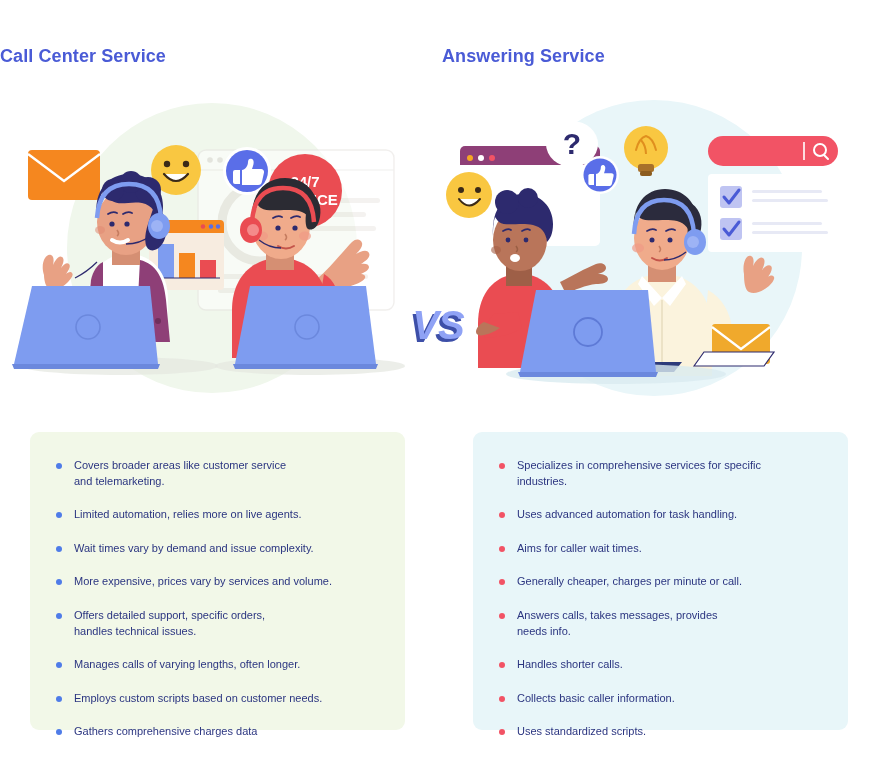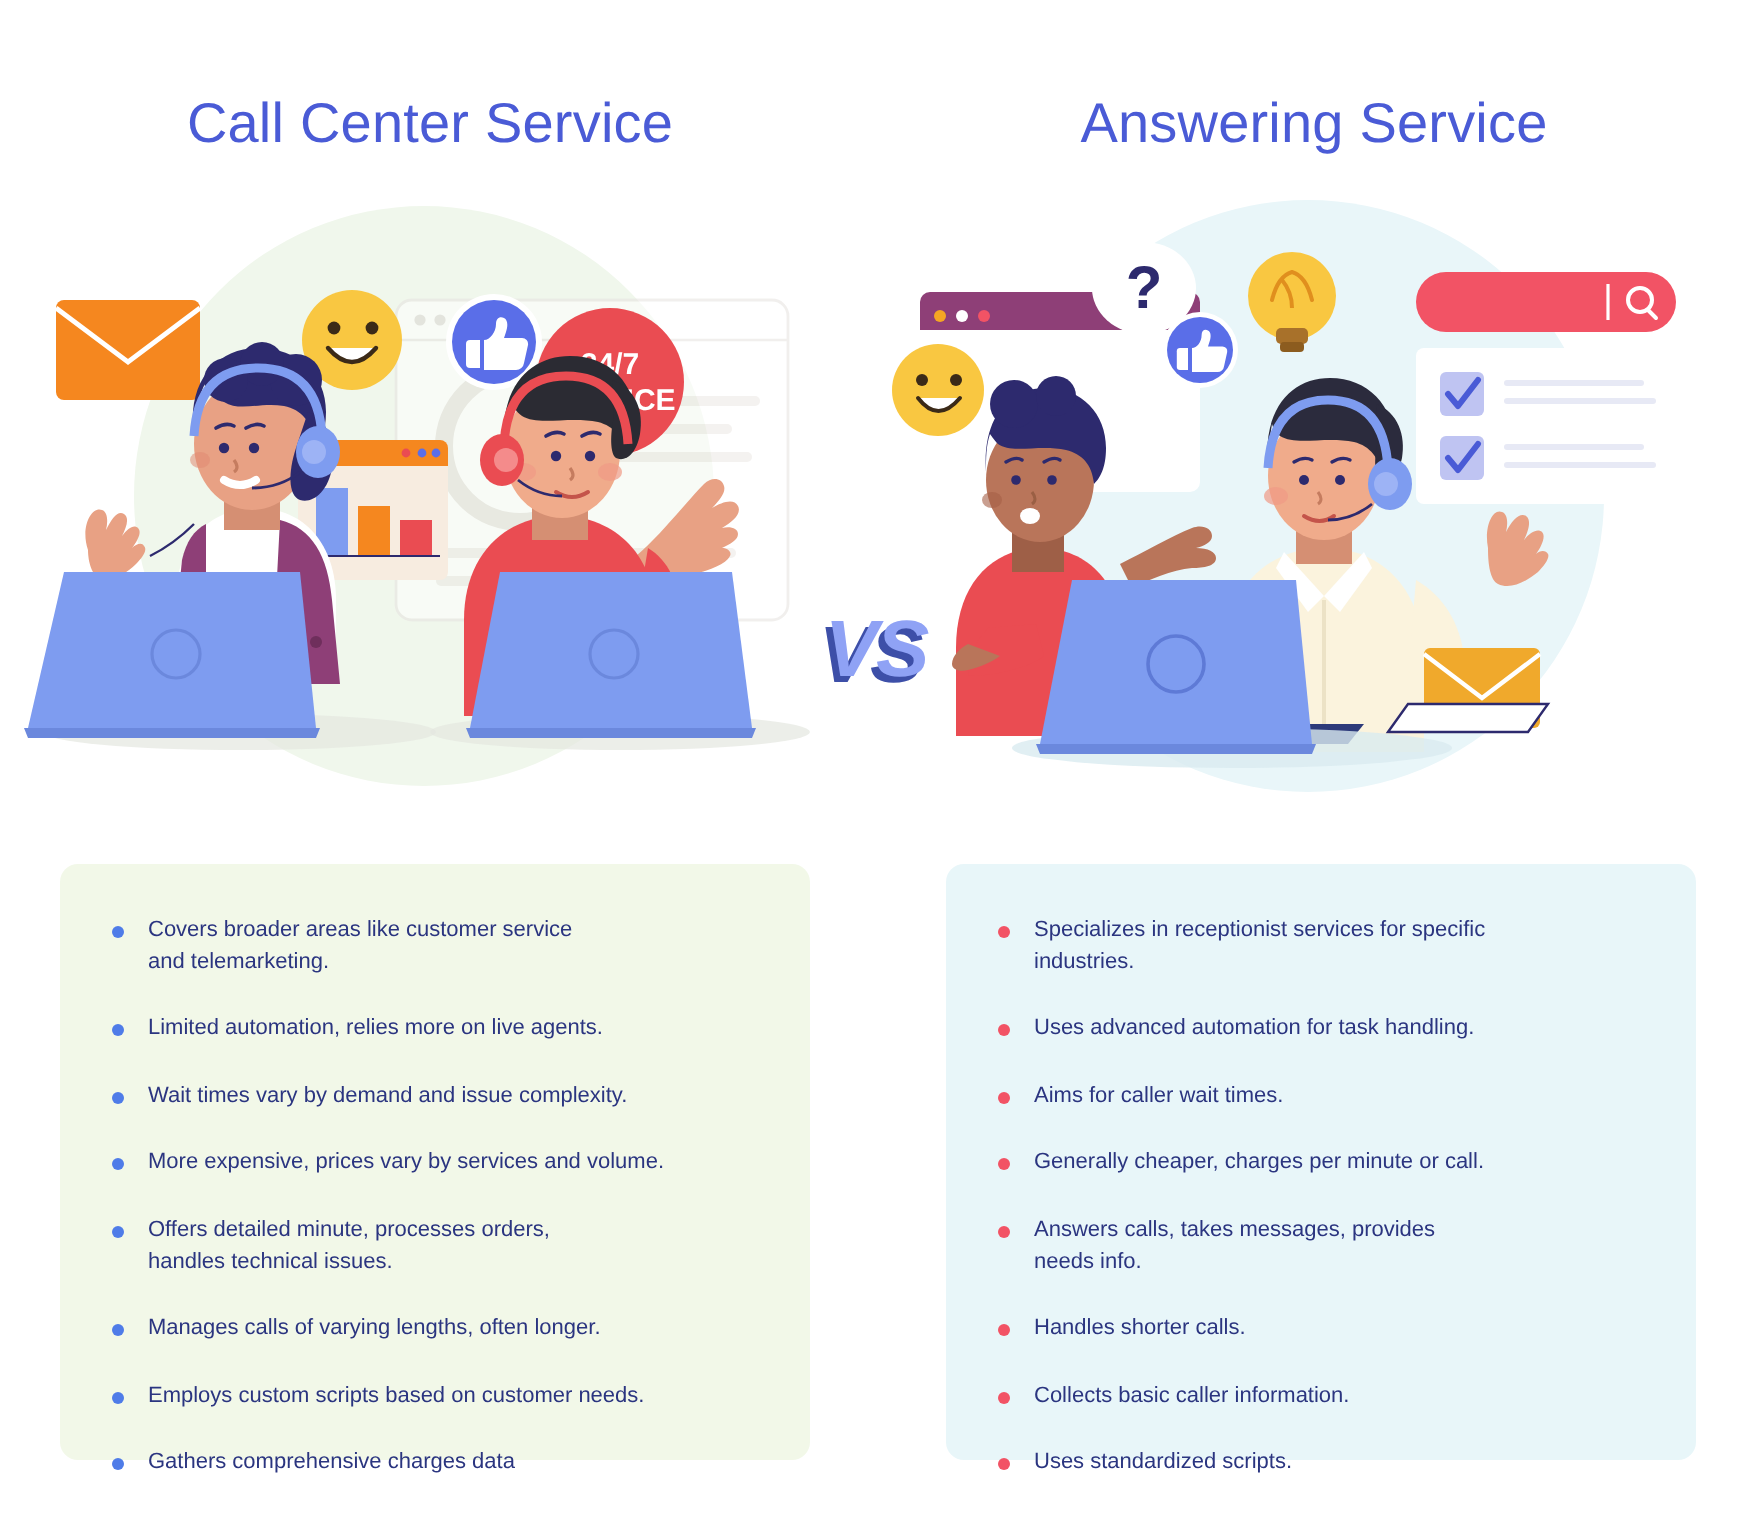--- a/index.html
+++ b/index.html
@@ -8,23 +8,23 @@
     background: #ffffff;
     font-family: "Liberation Sans", sans-serif;
     overflow: hidden;
   }
   .page { position: relative; width: 872px; height: 768px; background: #fff; }
 
   
   .titles { position: absolute; top: 0; left: 0; width: 872px; height: 90px; }
   .title {
     position: absolute; top: 46px;
-    font-size: 28px; font-weight: normal;
+    font-size: 18px; font-weight: bold;
     color: #4a5bd6; letter-spacing: .1px;
-    text-align: center; white-space: nowrap;
+    white-space: nowrap;
   }
   .title-left  { left: 0;   width: 430px; }
   .title-right { left: 442px; width: 430px; }
 
   
   .illos { position: absolute; top: 78px; left: 0; width: 872px; height: 340px; }
   .illo { position: absolute; top: 0; width: 436px; height: 340px; }
   .illo-left  { left: 0; }
   .illo-right { left: 436px; }
   .illo svg { display: block; width: 100%; height: 100%; }
@@ -387,39 +387,39 @@
         <li class="bullet-item">
           <span>Limited automation, relies more on live agents.</span>
         </li>
         <li class="bullet-item">
           <span>Wait times vary by demand and issue complexity.</span>
         </li>
         <li class="bullet-item">
           <span>More expensive, prices vary by services and volume.</span>
         </li>
         <li class="bullet-item">
-          <span>Offers detailed minute, processes orders,</span>
+          <span>Offers detailed support, specific orders,</span>
           <span class="l2">handles technical issues.</span>
         </li>
         <li class="bullet-item">
           <span>Manages calls of varying lengths, often longer.</span>
         </li>
         <li class="bullet-item">
           <span>Employs custom scripts based on customer needs.</span>
         </li>
         <li class="bullet-item">
           <span>Gathers comprehensive charges data</span>
         </li>
       </ul>
     </div>
 
     <div class="panel panel-right">
       <ul class="bullet-list">
         <li class="bullet-item">
-          <span>Specializes in receptionist services for specific</span>
+          <span>Specializes in comprehensive services for specific</span>
           <span class="l2">industries.</span>
         </li>
         <li class="bullet-item">
           <span>Uses advanced automation for task handling.</span>
         </li>
         <li class="bullet-item">
           <span>Aims for caller wait times.</span>
         </li>
         <li class="bullet-item">
           <span>Generally cheaper, charges per minute or call.</span>

